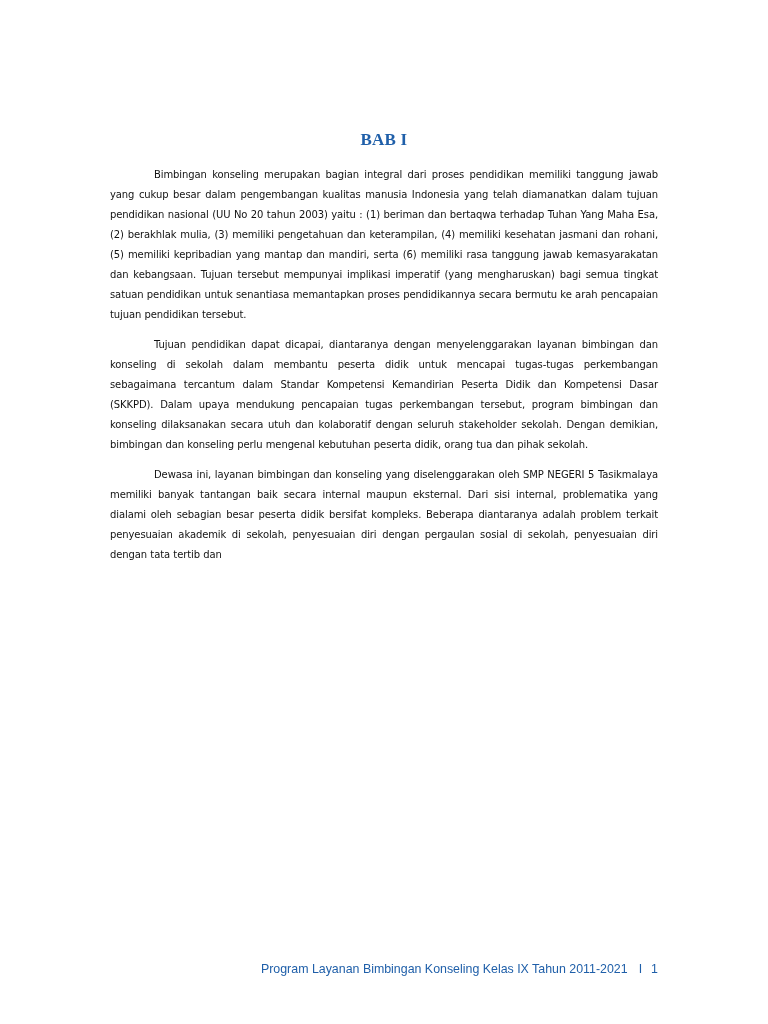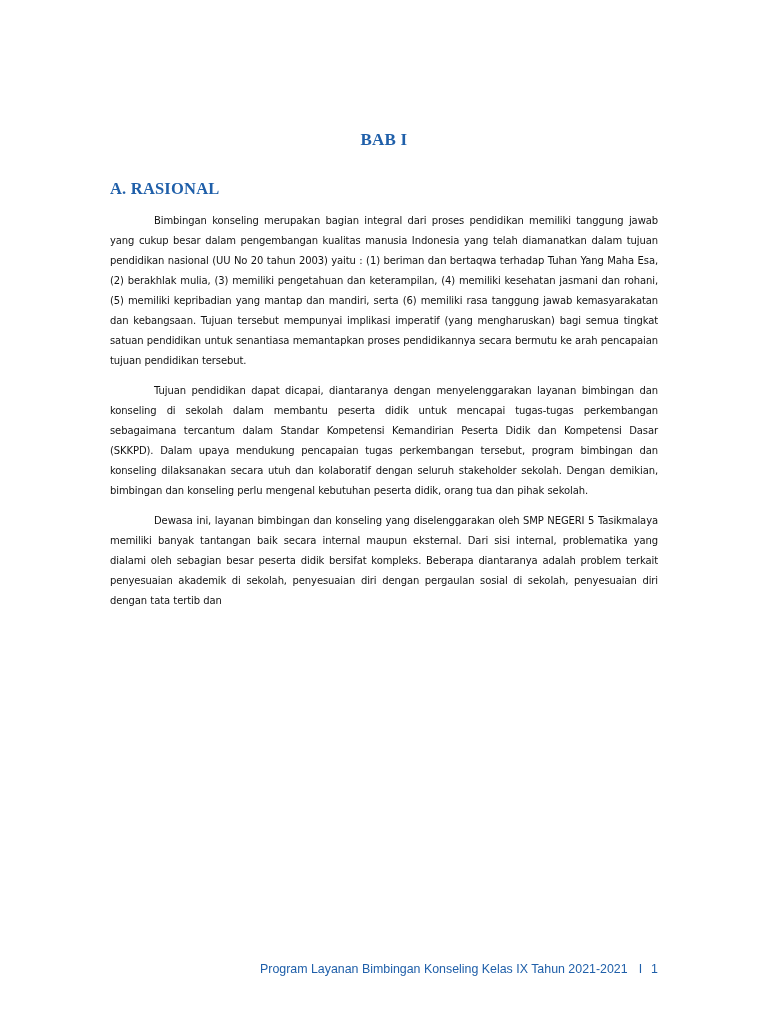--- a/index.html
+++ b/index.html
@@ -91,27 +91,26 @@
 <body>
 
 <div class="page">
 
   <div class="content">
 
     <div class="chapter-title">
       <span>BAB I</span>
     </div>
 
-    <div class="section-title">A. RASIONAL</div>
 
     <p class="body-par">Bimbingan konseling merupakan bagian integral dari proses pendidikan memiliki tanggung jawab yang cukup besar dalam pengembangan kualitas manusia Indonesia yang telah diamanatkan dalam tujuan pendidikan nasional (UU No 20 tahun 2003) yaitu : (1) beriman dan bertaqwa terhadap Tuhan Yang Maha Esa, (2) berakhlak mulia, (3) memiliki pengetahuan dan keterampilan, (4) memiliki kesehatan jasmani dan rohani, (5) memiliki kepribadian yang mantap dan mandiri, serta (6) memiliki rasa tanggung jawab kemasyarakatan dan kebangsaan. Tujuan tersebut mempunyai implikasi imperatif (yang mengharuskan) bagi semua tingkat satuan pendidikan untuk senantiasa memantapkan proses pendidikannya secara bermutu ke arah pencapaian tujuan pendidikan tersebut.</p>
 
     <p class="body-par"><span>Tujuan pendidikan dapat dicapai, diantaranya dengan menyelenggarakan layanan bimbingan dan konseling di sekolah dalam membantu peserta didik untuk mencapai tugas-tugas perkembangan sebagaimana tercantum dalam Standar Kompetensi Kemandirian Peserta Didik dan Kompetensi Dasar (SKKPD). Dalam upaya mendukung pencapaian tugas perkembangan tersebut, program bimbingan dan konseling dilaksanakan secara utuh dan kolaboratif dengan seluruh </span><span class="it">stakeholder</span><span> sekolah. Dengan demikian, bimbingan dan konseling perlu mengenal kebutuhan peserta didik, orang tua dan pihak sekolah.</span></p>
 
     <p class="body-par">Dewasa ini, layanan bimbingan dan konseling yang diselenggarakan oleh SMP NEGERI 5 Tasikmalaya memiliki banyak tantangan baik secara internal maupun eksternal. Dari sisi internal, problematika yang dialami oleh sebagian besar peserta didik bersifat kompleks.   Beberapa diantaranya adalah problem terkait penyesuaian akademik di sekolah, penyesuaian diri dengan pergaulan sosial di sekolah, penyesuaian diri dengan tata tertib dan</p>
 
   </div>
 
   <div class="footer">
-    <span>Program Layanan Bimbingan Konseling Kelas IX Tahun 2021-2021</span><span class="sep">I</span><span class="pagenum">1</span>
+    <span>Program Layanan Bimbingan Konseling Kelas IX Tahun 2011-2021</span><span class="sep">I</span><span class="pagenum">1</span>
   </div>
 
 </div>
 
 </body></html>

